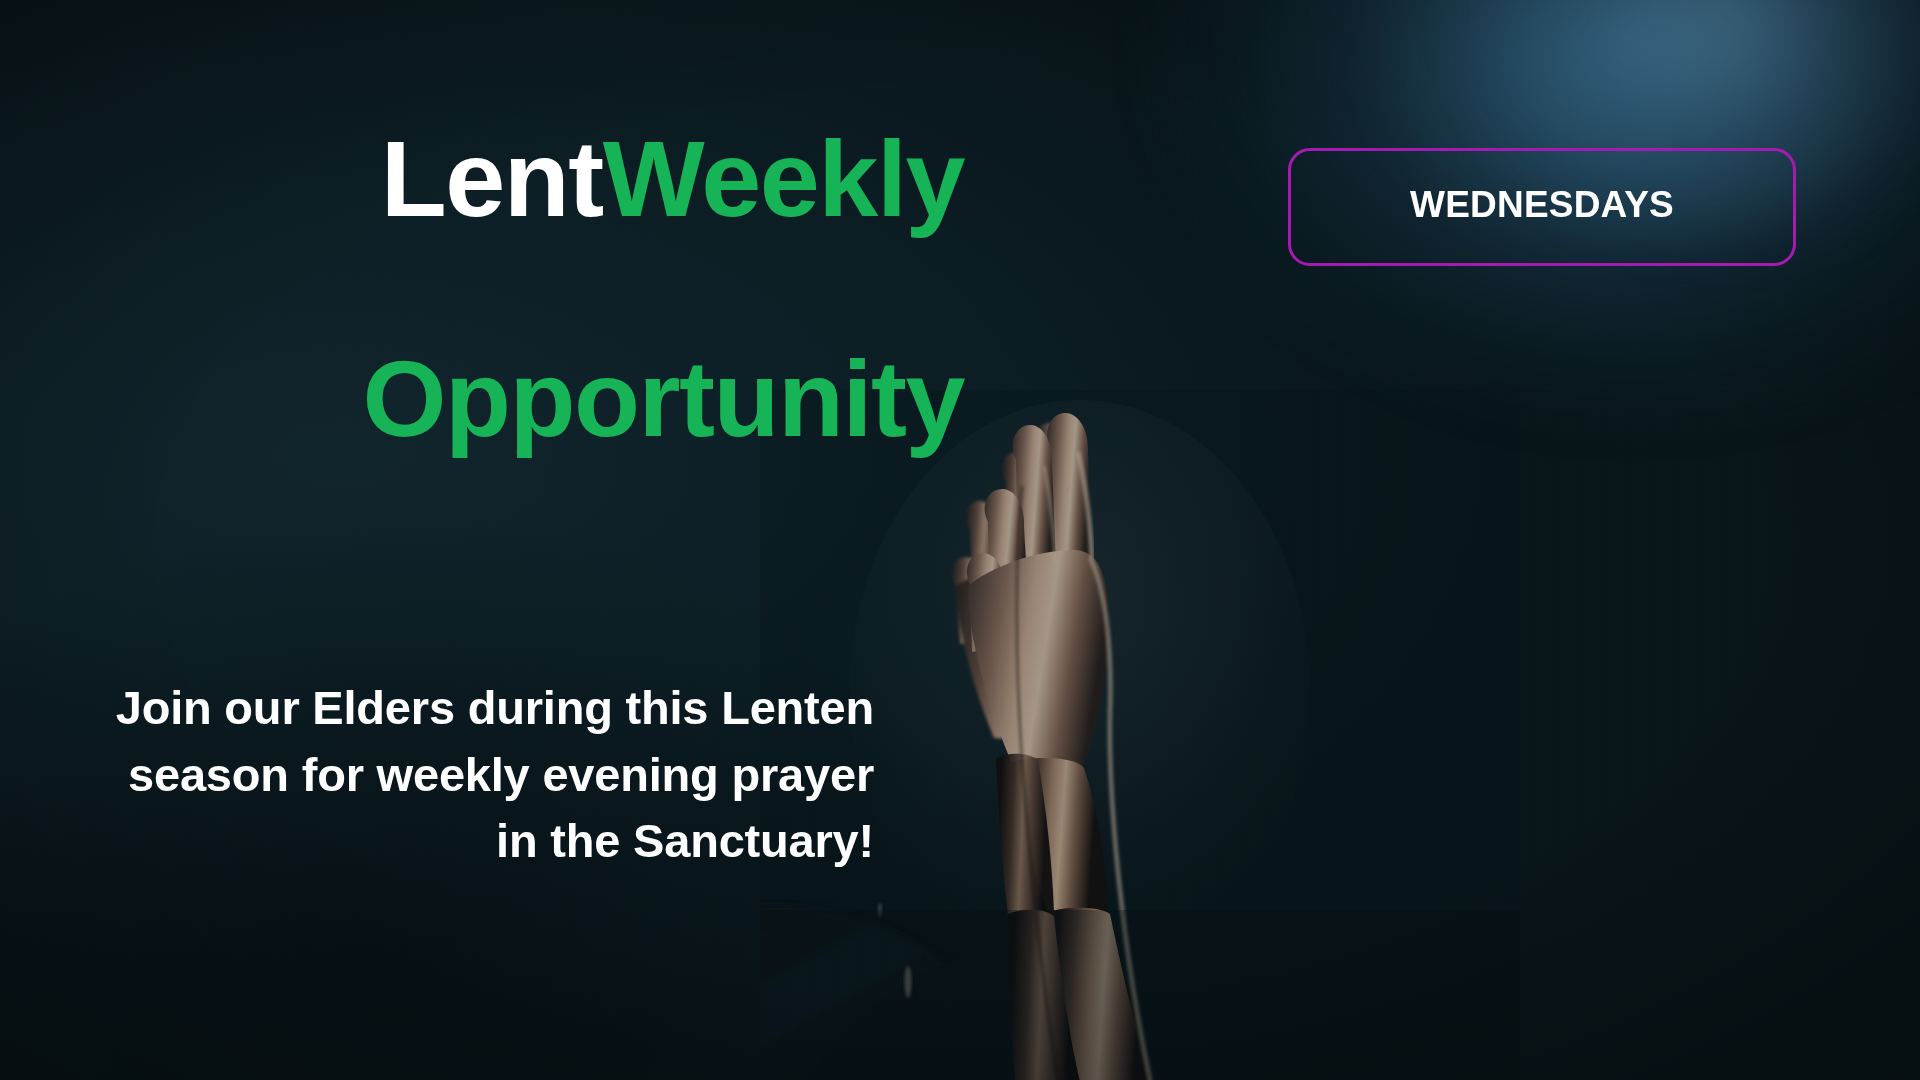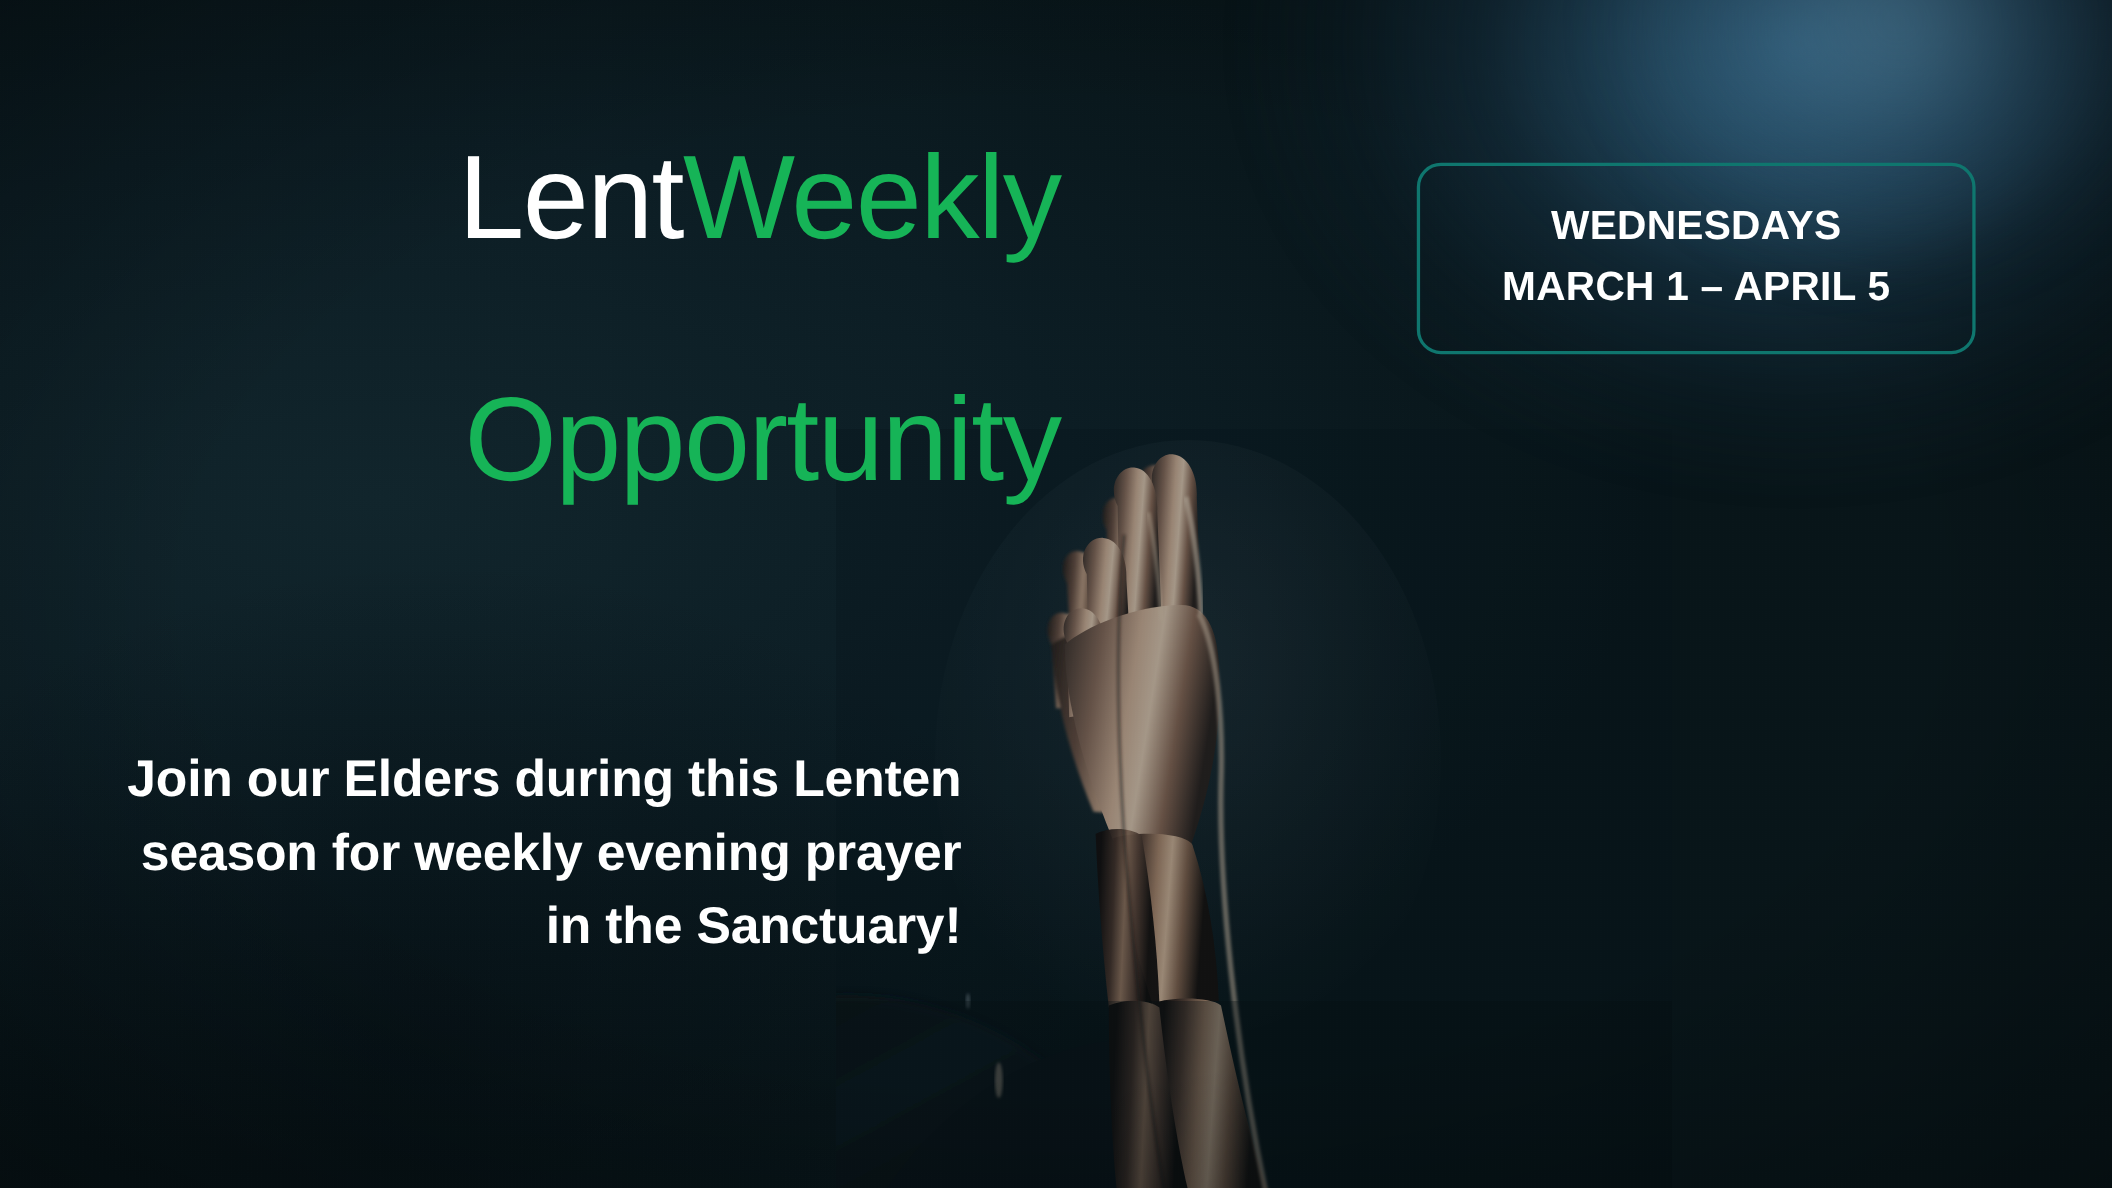--- a/index.html
+++ b/index.html
@@ -95,38 +95,38 @@
   
   .headline {
     position: absolute;
     left: 84px;
     top: 96px;
     width: 880px;
     text-align: right;
     line-height: 1.02;
     letter-spacing: -1.5px;
     font-size: 108px;
-    font-weight: 400;
+    font-weight: 700;
     margin-top: 28px;
   }
   .headline .word-lent {
     color: #ffffff;
   }
   .headline .word-green {
     color: #16b457;
   }
 
   
   .info-box {
     position: absolute;
     left: 1288px;
     top: 148px;
     width: 508px;
     padding: 26px 16px 30px;
-    border: 3px solid #0f766e;
+    border: 3px solid #a21caf;
     border-radius: 22px;
     text-align: center;
     color: #ffffff;
   }
   .info-line {
     font-size: 37px;
     font-weight: 700;
     letter-spacing: 0.2px;
     line-height: 1.52;
     white-space: nowrap;
@@ -276,18 +276,17 @@
   <div class="bg-vignette"></div>
 
   <h1 class="headline">
     <span class="word-lent">Lent</span><span class="word-green">Weekly</span><br>
     <br>
     <span class="word-green">Opportunity</span>
   </h1>
 
   <div class="info-box">
     <div class="info-line">WEDNESDAYS</div>
-    <div class="info-line">MARCH 1 – APRIL 5</div>
   </div>
 
   <p class="body-copy">Join our Elders during this Lenten season for weekly evening prayer in the Sanctuary!</p>
 
 </div>
 
 </body></html>

